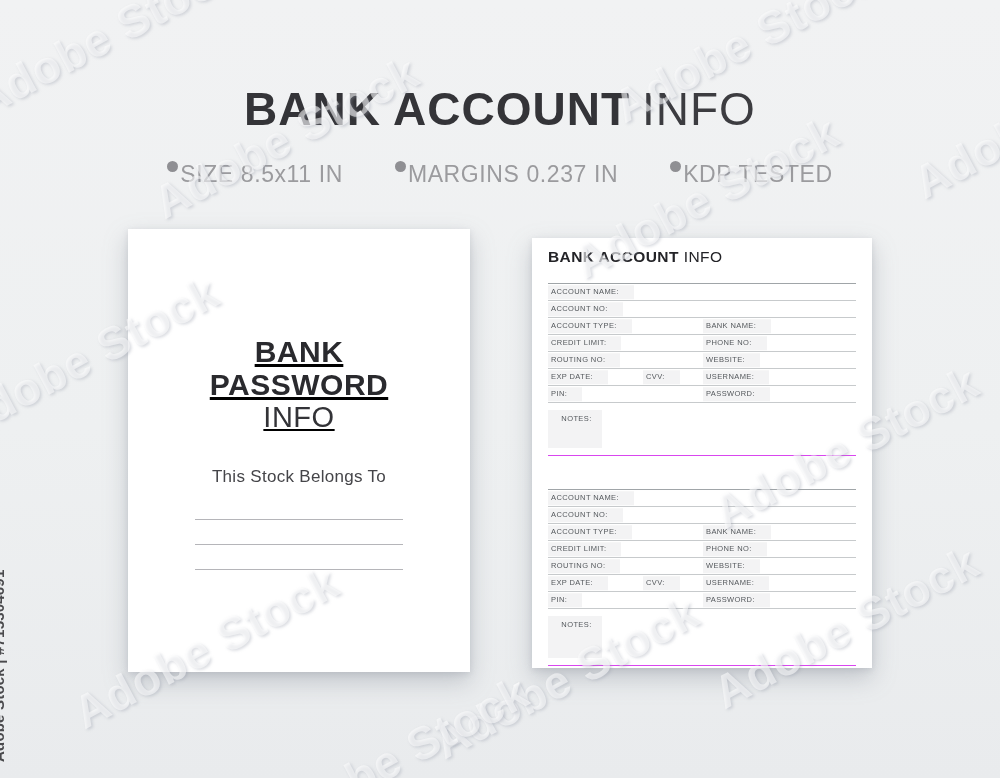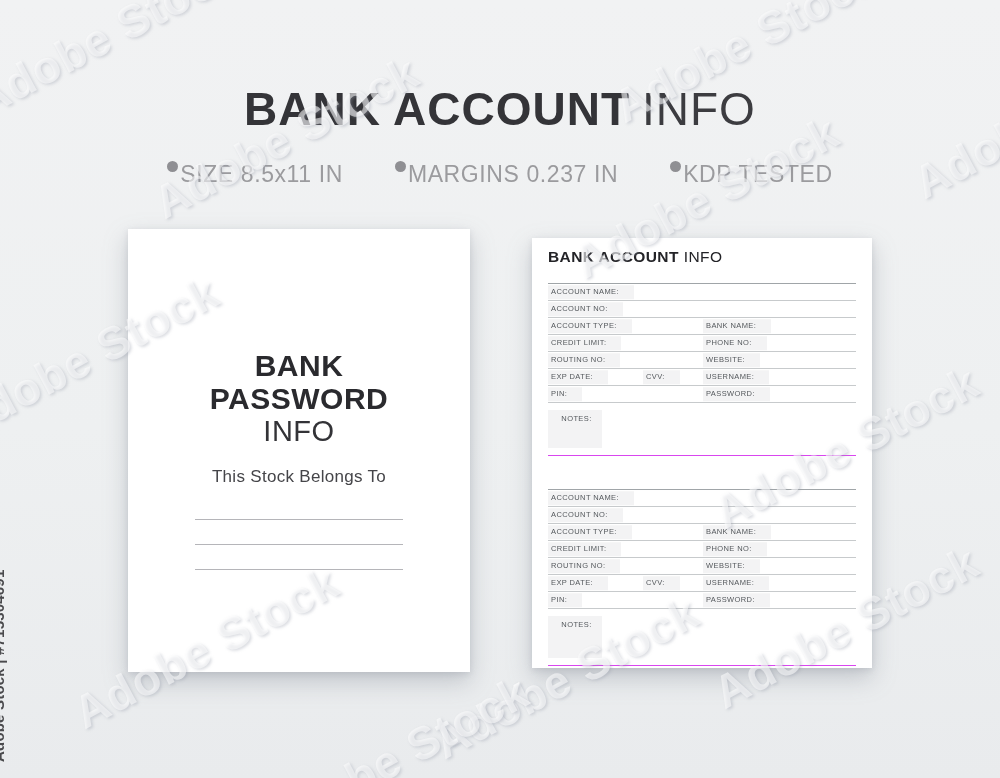--- a/index.html
+++ b/index.html
@@ -15,21 +15,21 @@
 
   .features{position:absolute;top:161px;left:0;width:100%;display:flex;
             justify-content:center;gap:52px;align-items:center;}
   .feature{display:flex;align-items:flex-start;gap:2px;}
   .dot{width:11px;height:11px;border-radius:50%;background:#8f8f93;flex:0 0 auto;}
   .feature-label{font-size:23px;color:#9b9b9e;letter-spacing:0.6px;font-weight:400;}
 
   
   .cover-page{position:absolute;left:128px;top:229px;width:342px;height:443px;background:#fff;
               box-shadow:0 10px 22px rgba(130,136,148,0.38), 0 2px 6px rgba(130,136,148,0.22);}
-  .cover-title{position:absolute;top:120px;left:0;width:100%;text-align:center;}
+  .cover-title{position:absolute;top:106px;left:0;width:100%;text-align:center;text-decoration:underline;}
   .cover-line{line-height:33px;letter-spacing:0.5px;color:#2a2a2e;}
   .cover-line.bold{font-size:30px;font-weight:700;}
   .cover-line.light{font-size:29px;font-weight:400;color:#333337;}
   .belongs{position:absolute;top:238px;left:0;width:100%;text-align:center;
            font-size:17px;color:#454549;letter-spacing:0.3px;}
   .sig-lines{position:absolute;top:266px;left:67px;width:208px;}
   .write-line{height:24px;border-bottom:1px solid #b5b5b9;}
 
   
   .form-page{position:absolute;left:532px;top:238px;width:340px;height:430px;background:#fff;

